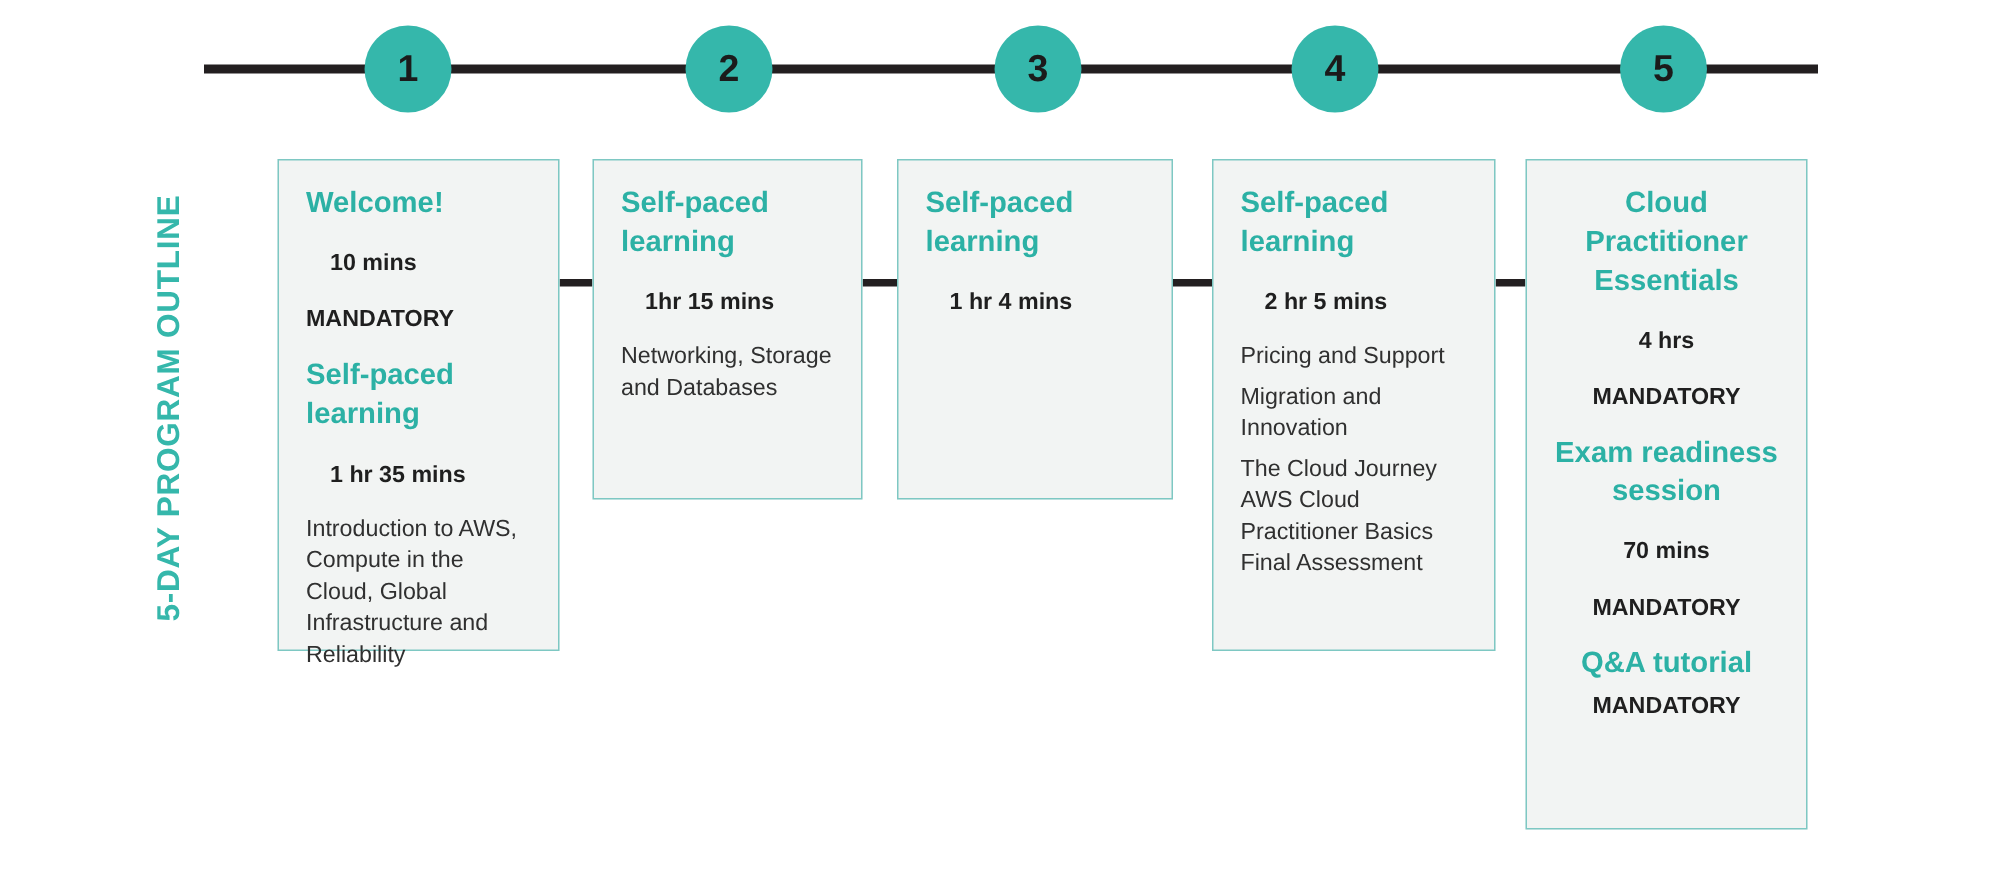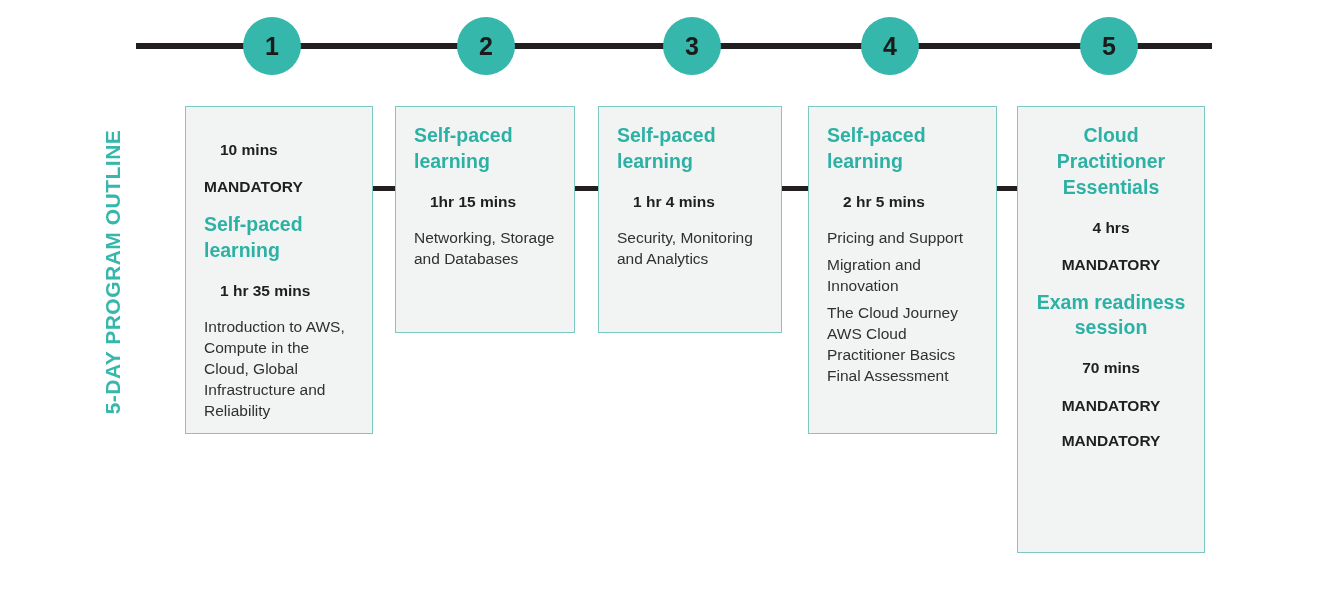--- a/index.html
+++ b/index.html
@@ -134,53 +134,54 @@
   <div class="timeline-node" style="left:1080px;">
     <span>5</span>
   </div>
 
   <div class="connector" style="left:373px; width:22px;"></div>
   <div class="connector" style="left:575px; width:23px;"></div>
   <div class="connector" style="left:782px; width:26px;"></div>
   <div class="connector" style="left:997px; width:20px;"></div>
 
   <div class="card" style="left:185px; top:106px; width:188px; height:328px;">
+    <div class="card-title">Welcome!</div>
     <div class="card-duration">10 mins</div>
     <div class="card-note">MANDATORY</div>
     <div class="section-gap"></div>
     <div class="card-title">Self-paced learning</div>
     <div class="card-duration">1 hr 35 mins</div>
     <div class="card-desc">Introduction to AWS, Compute in the Cloud, Global Infrastructure and Reliability</div>
   </div>
 
   <div class="card" style="left:395px; top:106px; width:180px; height:227px;">
     <div class="card-title">Self-paced learning</div>
     <div class="card-duration">1hr 15 mins</div>
     <div class="card-desc">Networking, Storage and Databases</div>
   </div>
 
   <div class="card" style="left:598px; top:106px; width:184px; height:227px;">
     <div class="card-title">Self-paced learning</div>
     <div class="card-duration">1 hr 4 mins</div>
-    <div class="card-desc">Security, Monitoring and Analytics</div>
   </div>
 
   <div class="card" style="left:808px; top:106px; width:189px; height:328px;">
     <div class="card-title">Self-paced learning</div>
     <div class="card-duration">2 hr 5 mins</div>
     <div class="card-desc">Pricing and Support</div>
     <div class="card-desc">Migration and Innovation</div>
     <div class="card-desc">The Cloud Journey AWS Cloud Practitioner Basics Final Assessment</div>
   </div>
 
   <div class="card" style="left:1017px; top:106px; width:188px; height:447px;text-align:center;">
     <div class="card-title">Cloud Practitioner Essentials</div>
     <div class="card-duration">4 hrs</div>
     <div class="card-note">MANDATORY</div>
     <div class="section-gap"></div>
     <div class="card-title">Exam readiness session</div>
     <div class="card-duration">70 mins</div>
     <div class="card-note">MANDATORY</div>
     <div class="section-gap"></div>
+    <div class="card-title">Q&amp;A tutorial</div>
     <div class="card-note">MANDATORY</div>
   </div>
 
 </div>
 
 </body></html>

